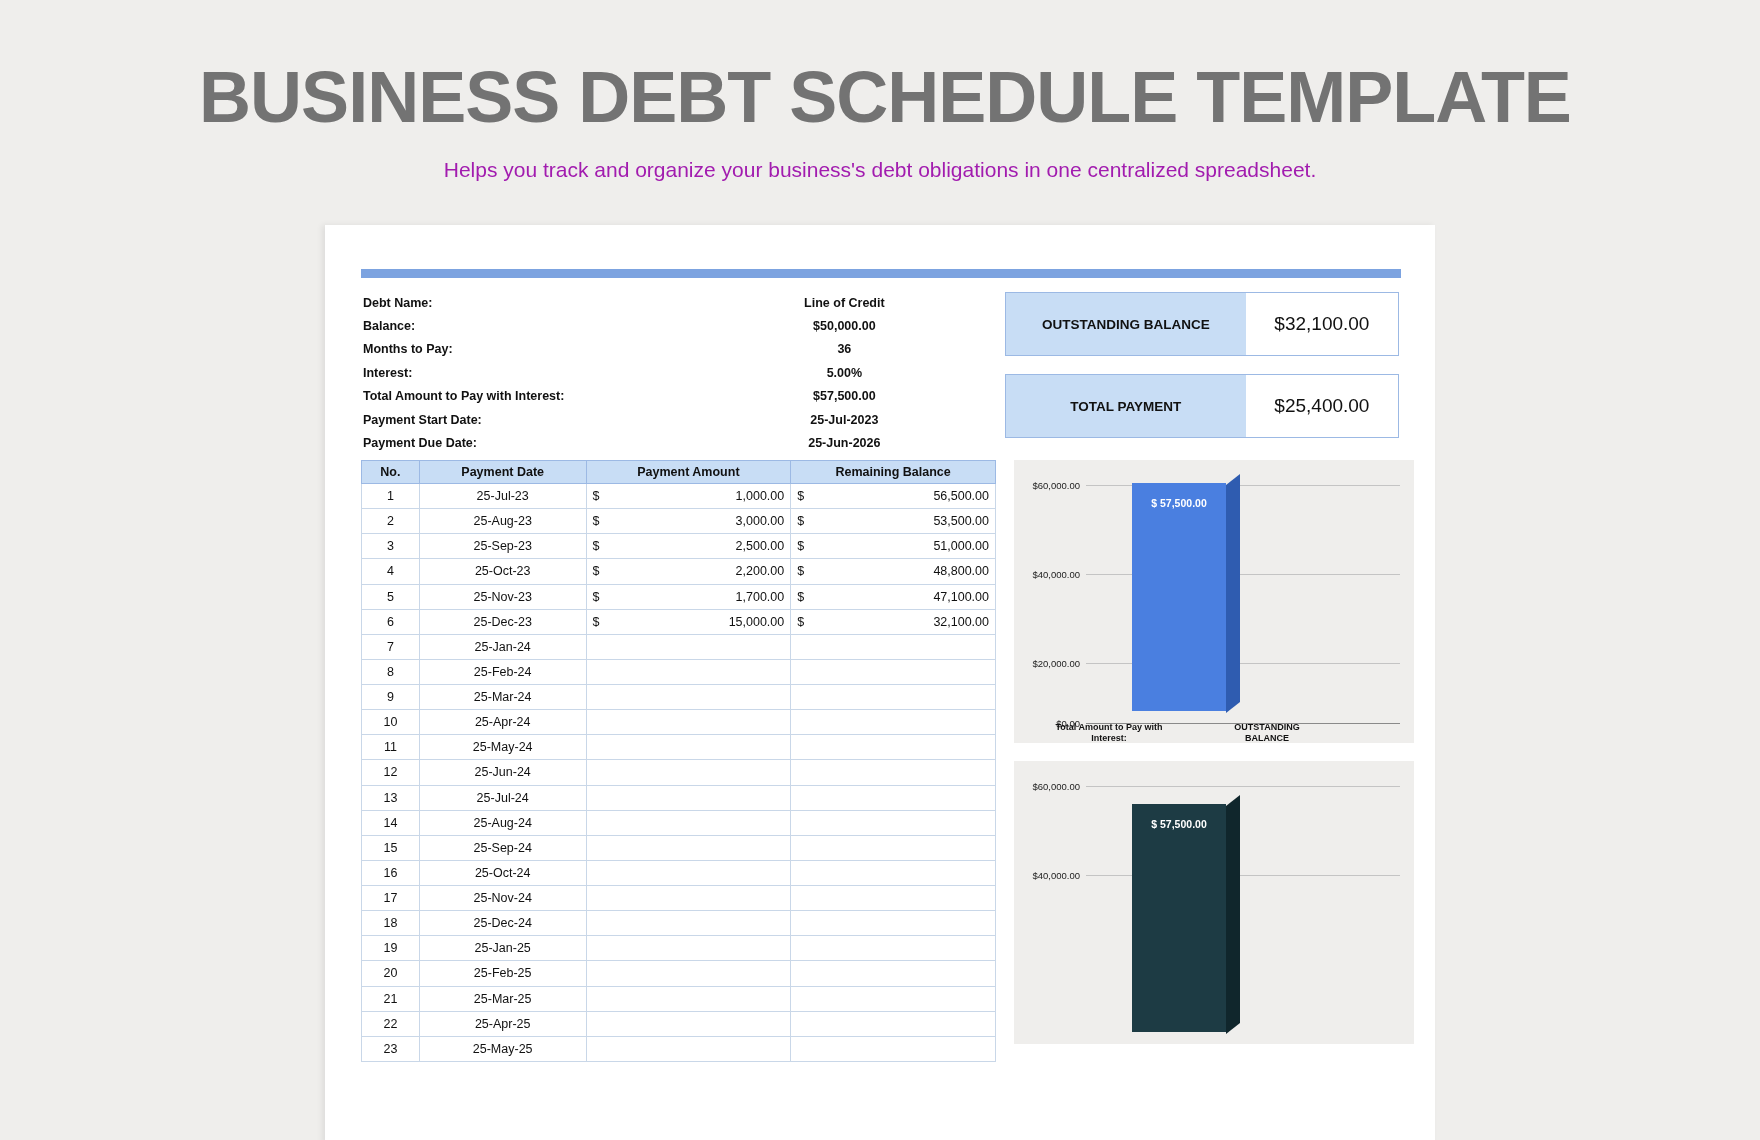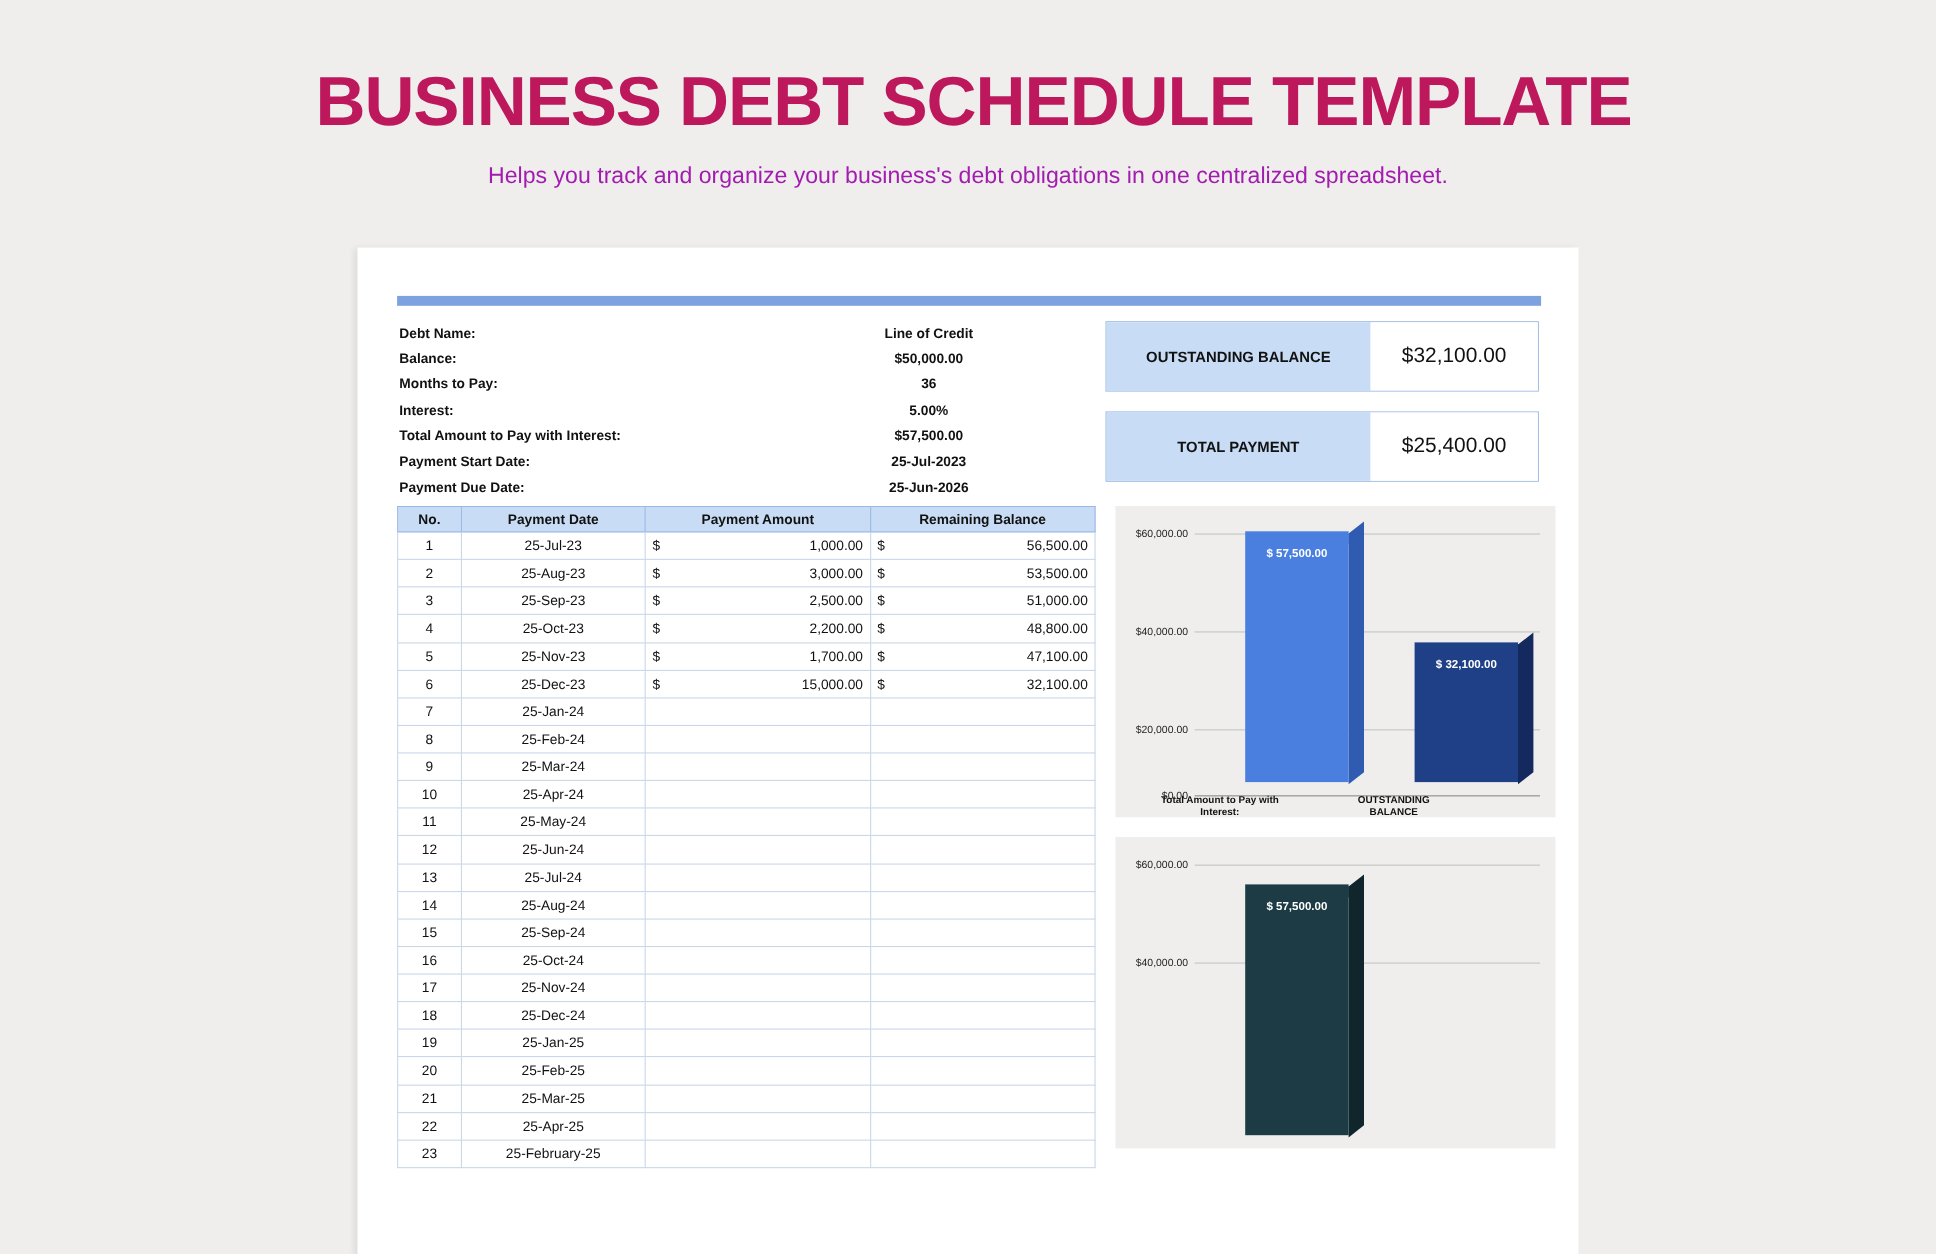--- a/index.html
+++ b/index.html
@@ -8,23 +8,23 @@
   }
   body {
     width: 1760px;
     height: 1140px;
     background: #efeeec;
     font-family: "Liberation Sans", sans-serif;
     overflow: hidden;
   }
   .page-title {
     text-align: center;
-    font-size: 63px;
+    font-size: 72px;
     font-weight: bold;
-    color: #be185d;
+    color: #737373;
     letter-spacing: -1px;
     margin: 60px 0 0 10px;
     line-height: 1.05;
   }
   .page-subtitle {
     text-align: center;
     font-size: 21px;
     color: #a21caf;
     margin-top: 22px;
     font-family: "Liberation Sans", sans-serif;
@@ -644,21 +644,21 @@
               </td>
               <td class="c-bal">
                 <div class="money">
                   <span class="sym"></span>
                   <span class="num"></span>
                 </div>
               </td>
             </tr>
             <tr>
               <td class="c-no">23</td>
-              <td class="c-date">25-February-25</td>
+              <td class="c-date">25-May-25</td>
               <td class="c-amt">
                 <div class="money">
                   <span class="sym"></span>
                   <span class="num"></span>
                 </div>
               </td>
               <td class="c-bal">
                 <div class="money">
                   <span class="sym"></span>
                   <span class="num"></span>
@@ -680,27 +680,20 @@
           <div class="gridline" style="top:114px;"></div>
           <div class="gridline" style="top:203px;"></div>
           <div class="axisline" style="top:263px;"></div>
 
           <div class="bar-wrap" style="bottom:20px; height:238px;">
             <div class="bar3d" style="left:46px; width:94px; height:228px;">
               <div class="bar-top" style="background:#6a99ea;"></div>
               <div class="bar-side" style="background:#2f5cb0;"></div>
               <div class="bar-front" style="background:#4a7fe0;">
                 <div class="bar-label">$ 57,500.00</div>
-              </div>
-            </div>
-            <div class="bar3d" style="left:200px; width:94px; height:127px;">
-              <div class="bar-top" style="background:#35549c;"></div>
-              <div class="bar-side" style="background:#142a5e;"></div>
-              <div class="bar-front" style="background:#1f3f87;">
-                <div class="bar-label">$ 32,100.00</div>
               </div>
             </div>
           </div>
 
           <div class="cat-label" style="left:40px; top:262px; width:110px;">Total Amount to Pay with Interest:</div>
           <div class="cat-label" style="left:198px; top:262px; width:110px;">OUTSTANDING BALANCE</div>
         </div>
 
         <div class="chart-box">
           <div class="chart-ylabel" style="left:4px; top:20px;">$60,000.00</div>

